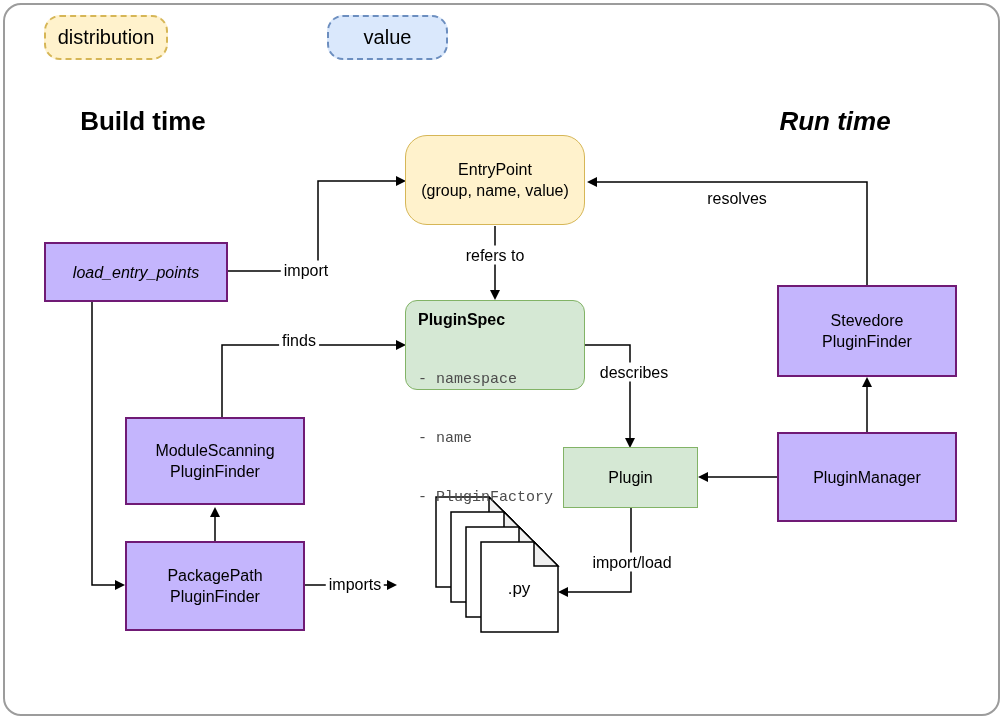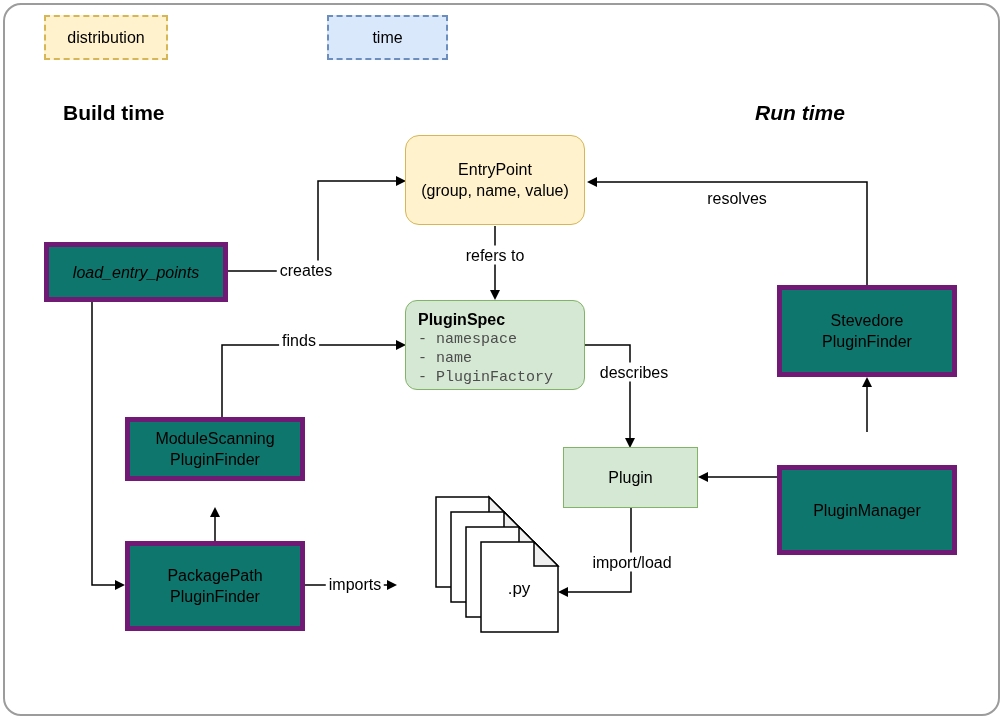--- a/index.html
+++ b/index.html
@@ -11,36 +11,36 @@
     position:absolute;left:3px;top:3px;width:997px;height:713px;
     border:2px solid #9c9c9c;border-radius:18px;box-sizing:border-box;
   }
   .wires{position:absolute;left:0;top:0;width:1007px;height:723px;}
 
   .node{
     position:absolute;box-sizing:border-box;display:flex;flex-direction:column;
     align-items:center;justify-content:center;text-align:center;
     font-size:16px;line-height:21px;
   }
-  .blue  {background:#0f766e;border:5px solid #701a75;}
+  .blue  {background:#c4b5fd;border:2px solid #701a75;}
   .green {background:#D5E8D4;border:1px solid #82B366;}
   .yellow{background:#FFF2CC;border:1px solid #D6B656;}
-  .rounded{border-radius:14px;}
+  .rounded{border-radius:22px;}
 
   .legend-box{
     position:absolute;box-sizing:border-box;display:flex;align-items:center;
-    justify-content:center;font-size:16px;border-style:dashed;border-width:2px;
+    justify-content:center;font-size:20px;border-style:dashed;border-width:2px;border-radius:16px;
   }
   .lg-dist{background:#FFF2CC;border-color:#D6B656;}
   .lg-api {background:#D5E8D4;border-color:#82B366;}
   .lg-core{background:#DAE8FC;border-color:#6C8EBF;}
 
   .section-title{
-    position:absolute;font-size:21px;font-weight:bold;text-align:left;
-    height:26px;line-height:26px;
+    position:absolute;font-size:26px;font-weight:bold;text-align:center;
+    height:26px;line-height:26px;margin-top:8px;
   }
 
   .spec-box{align-items:flex-start;justify-content:flex-start;padding:9px 12px;border-radius:12px;}
   .spec-title{font-weight:bold;font-size:16px;line-height:20px;}
   .spec-field{
     font-family:"Liberation Mono","DejaVu Sans Mono",monospace;
     font-size:15px;line-height:19px;color:#4d4d4d;white-space:pre;
   }
   .italic{font-style:italic;}
 
@@ -102,72 +102,72 @@
         <path d="M481 542 L534 542 L558 566 L558 632 L481 632 Z" fill="#fff"></path>
         <path d="M534 542 L534 566 L558 566 Z" fill="#f0f0f0"></path>
       </g>
     </g>
   </svg>
 
   <div class="legend-box lg-dist" style="left:44px;top:15px;width:124px;height:45px;">
     <span>distribution</span>
   </div>
   <div class="legend-box lg-core" style="left:327px;top:15px;width:121px;height:45px;">
-    <span>time</span>
+    <span>value</span>
   </div>
 
   <div class="section-title" style="left:63px;top:100px;width:160px;">Build time</div>
   <div class="section-title" style="left:755px;top:100px;width:160px;font-style:italic;">Run time</div>
 
   <div class="node yellow rounded" style="left:405px;top:135px;width:180px;height:90px;">
     <div>EntryPoint</div>
     <div>(group, name, value)</div>
   </div>
 
-  <div class="node green spec-box" style="left:405px;top:300px;width:180px;height:90px;">
+  <div class="node green spec-box" style="left:405px;top:300px;width:180px;height:90px;gap:40px;">
     <div class="spec-title">PluginSpec</div>
     <div class="spec-field">- namespace</div>
     <div class="spec-field">- name</div>
     <div class="spec-field">- PluginFactory</div>
   </div>
 
   <div class="node blue" style="left:44px;top:242px;width:184px;height:60px;">
     <div class="italic">load_entry_points</div>
   </div>
 
-  <div class="node blue" style="left:125px;top:417px;width:180px;height:64px;">
+  <div class="node blue" style="left:125px;top:417px;width:180px;height:88px;">
     <div>ModuleScanning</div>
     <div>PluginFinder</div>
   </div>
 
   <div class="node blue" style="left:125px;top:541px;width:180px;height:90px;">
     <div>PackagePath</div>
     <div>PluginFinder</div>
   </div>
 
   <div class="node blue" style="left:777px;top:285px;width:180px;height:92px;">
     <div>Stevedore</div>
     <div>PluginFinder</div>
   </div>
 
-  <div class="node blue" style="left:777px;top:432px;width:180px;height:90px;margin-top:33px;">
+  <div class="node blue" style="left:777px;top:432px;width:180px;height:90px;">
     <div>PluginManager</div>
   </div>
 
   <div class="code-group" style="left:397px;top:473px;width:280px;height:219px;z-index:-1;">
     <div class="code-label">Code</div>
   </div>
 
   <div class="node green" style="left:563px;top:447px;width:135px;height:61px;">
     <div>Plugin</div>
   </div>
 
   <div class="py-label" style="left:489px;top:578px;width:60px;">.py</div>
 
-  <div class="edge-label" style="left:306px;top:270px;">creates</div>
+  <div class="edge-label" style="left:306px;top:270px;">import</div>
   <div class="edge-label" style="left:495px;top:255px;">refers to</div>
   <div class="edge-label" style="left:299px;top:340px;">finds</div>
   <div class="edge-label" style="left:634px;top:372px;">describes</div>
   <div class="edge-label" style="left:737px;top:198px;">resolves</div>
   <div class="edge-label" style="left:355px;top:584px;">imports</div>
   <div class="edge-label" style="left:632px;top:562px;">import/load</div>
 
 </div>
 
 </body></html>

